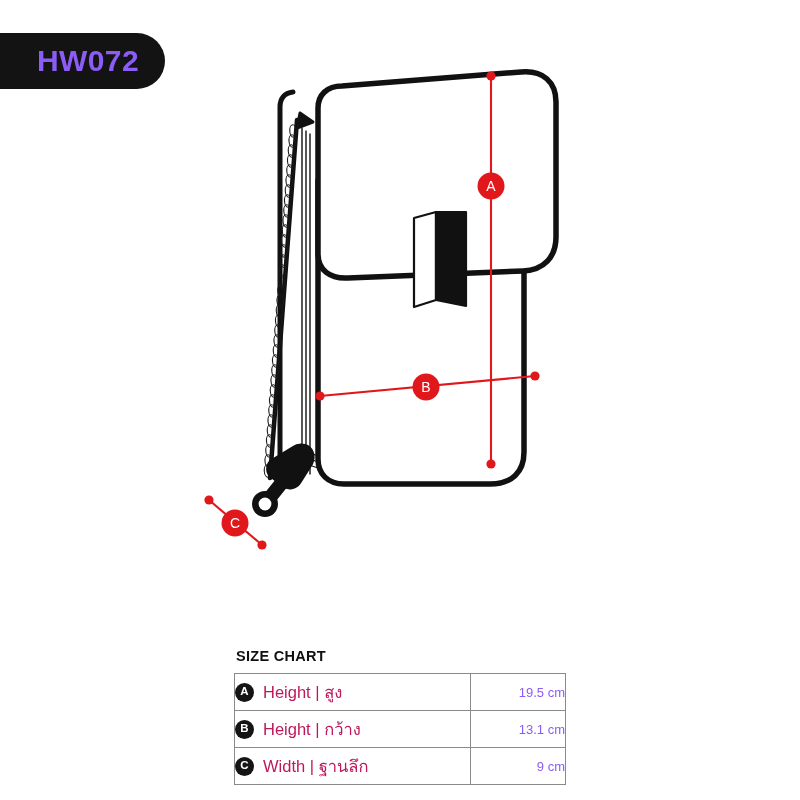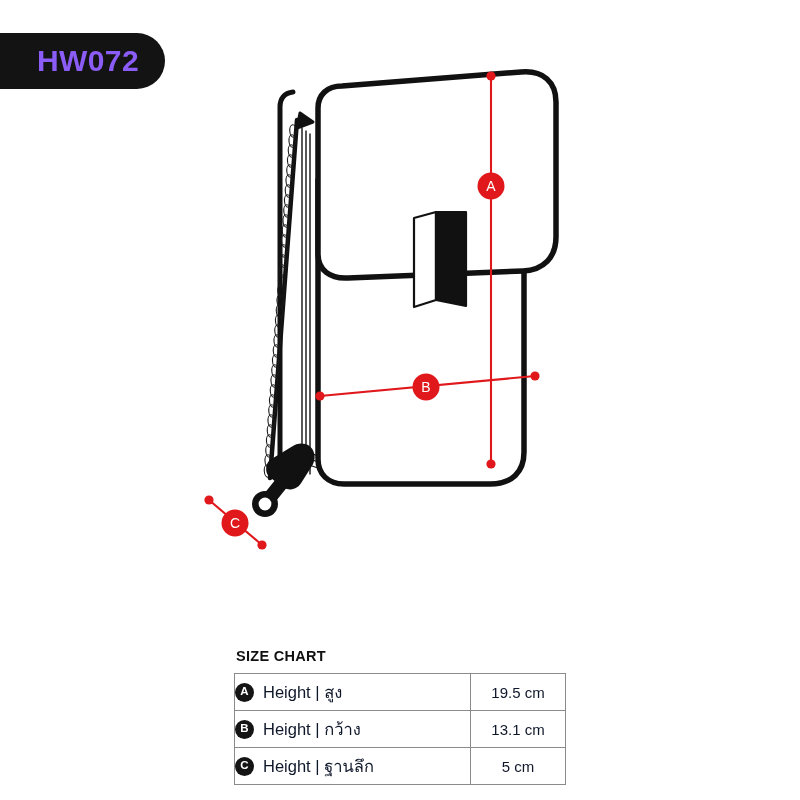--- a/index.html
+++ b/index.html
@@ -72,23 +72,23 @@
     border: 1px solid #8a8a8a;
     height: 36px;
     padding: 0;
     vertical-align: middle;
   }
   td.cell-label {
     padding-left: 12px;
   }
   td.cell-value {
     width: 94px;
-    text-align: center;
-    font-size: 15px;
-    color: #0f172a;
+    text-align: right;
+    font-size: 13px;
+    color: #8b5cf6;
     padding-right: 2px;
   }
   .label-inner {
     display: flex;
     align-items: center;
     gap: 9px;
   }
   .key-dot {
     width: 19px;
     height: 19px;
@@ -98,21 +98,21 @@
     font-size: 11.5px;
     font-weight: bold;
     display: flex;
     align-items: center;
     justify-content: center;
     flex: 0 0 auto;
     line-height: 1;
   }
   .label-text {
     font-size: 16.5px;
-    color: #0f172a;
+    color: #be185d;
     white-space: nowrap;
   }
 </style>
 </head>
 <body>
 
 <div class="code-badge">
   <span class="code-text">HW072</span>
 </div>
 
@@ -264,20 +264,20 @@
             <span class="key-dot">B</span>
             <span class="label-text">Height | กว้าง</span>
           </div>
         </td>
         <td class="cell-value">13.1 cm</td>
       </tr>
       <tr>
         <td class="cell-label">
           <div class="label-inner">
             <span class="key-dot">C</span>
-            <span class="label-text">Height | ฐานลึก</span>
+            <span class="label-text">Width | ฐานลึก</span>
           </div>
         </td>
-        <td class="cell-value">5 cm</td>
+        <td class="cell-value">9 cm</td>
       </tr>
     </tbody>
   </table>
 </div>
 
 </body></html>

